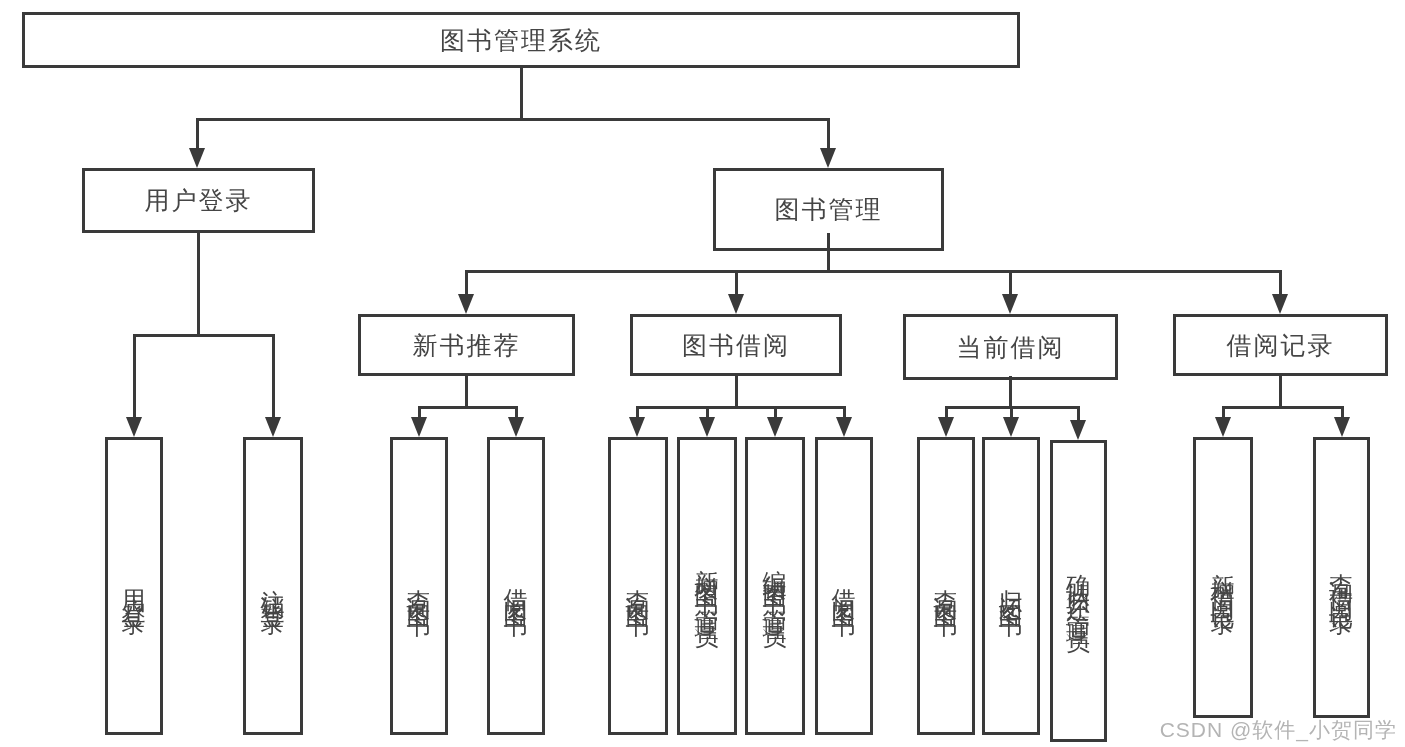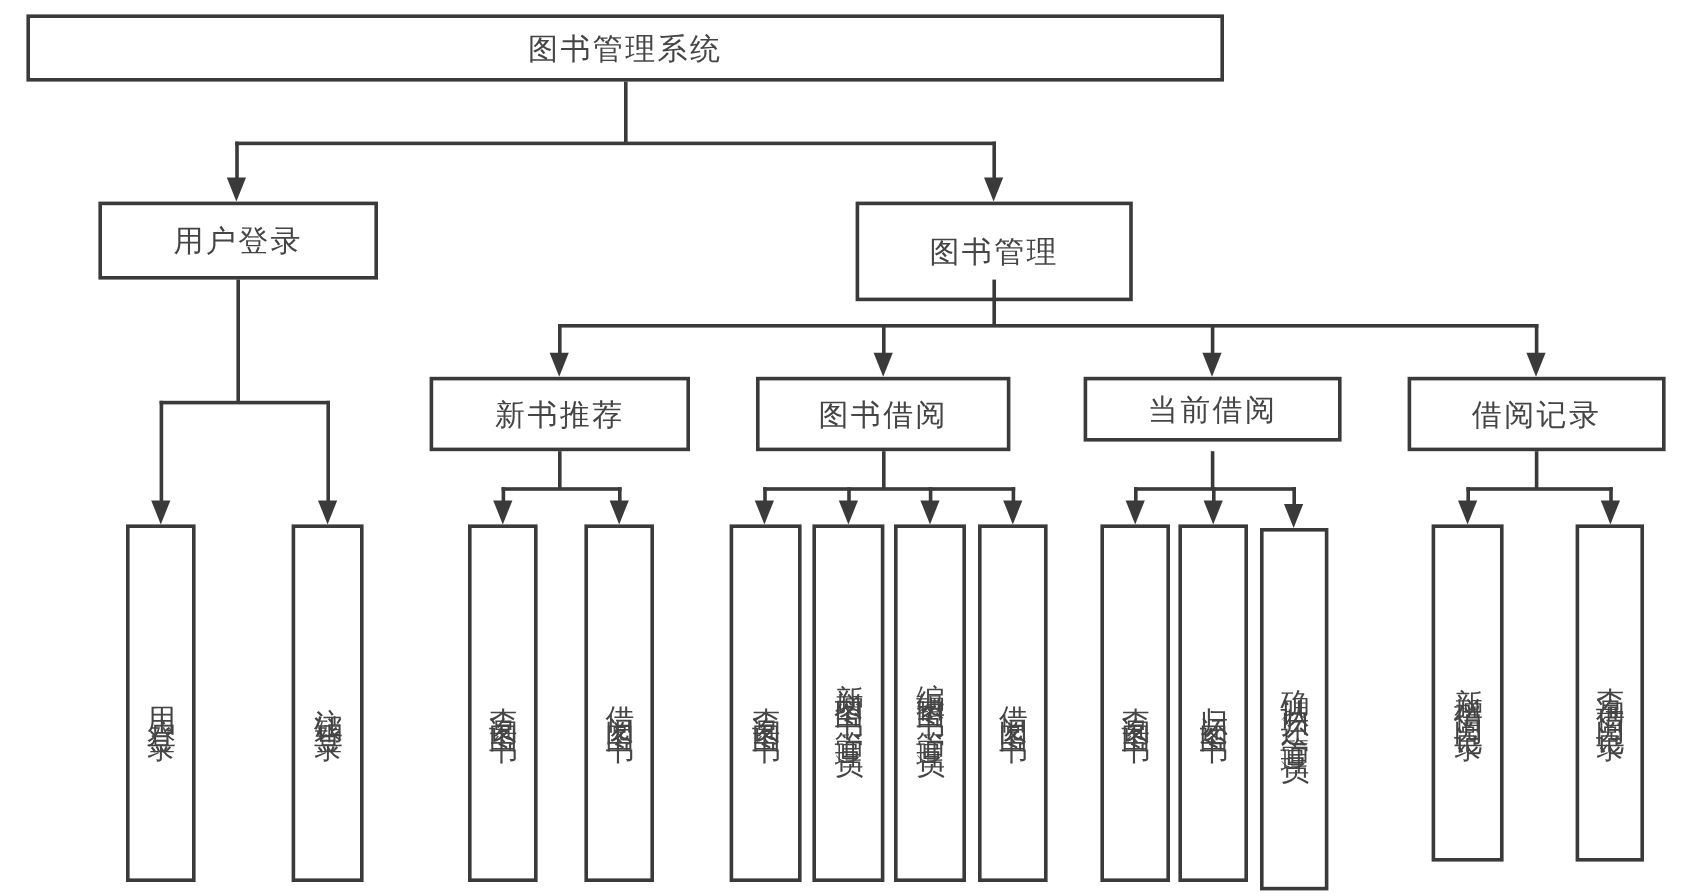--- a/index.html
+++ b/index.html
@@ -95,21 +95,21 @@
   <div class="ah" style="left:1002px;top:294px;"></div>
   <div class="v" style="left:1279px;top:270px;height:28px;"></div>
   <div class="ah" style="left:1272px;top:294px;"></div>
 
   <div class="box" style="left:630px;top:314px;width:212px;height:62px;">
     <span>图书借阅</span>
   </div>
   <div class="box" style="left:358px;top:314px;width:217px;height:62px;">
     <span>新书推荐</span>
   </div>
-  <div class="box" style="left:903px;top:314px;width:215px;height:54px;">
+  <div class="box" style="left:903px;top:314px;width:215px;height:66px;">
     <span>当前借阅</span>
   </div>
   <div class="box" style="left:1173px;top:314px;width:215px;height:62px;">
     <span>借阅记录</span>
   </div>
 
   <div class="v" style="left:465px;top:376px;height:32px;"></div>
   <div class="h" style="left:418px;top:406px;width:100px;"></div>
   <div class="v" style="left:418px;top:406px;height:15px;"></div>
   <div class="ah" style="left:411px;top:417px;"></div>
@@ -180,14 +180,15 @@
     <span>确认归还（管理员）</span>
   </div>
 
   <div class="box vbox" style="left:1193px;top:437px;width:60px;height:281px;">
     <span>新增借阅记录</span>
   </div>
   <div class="box vbox" style="left:1313px;top:437px;width:57px;height:281px;">
     <span>查询借阅记录</span>
   </div>
 
+  <div class="watermark">CSDN @软件_小贺同学</div>
 
 </div>
 
 </body></html>

